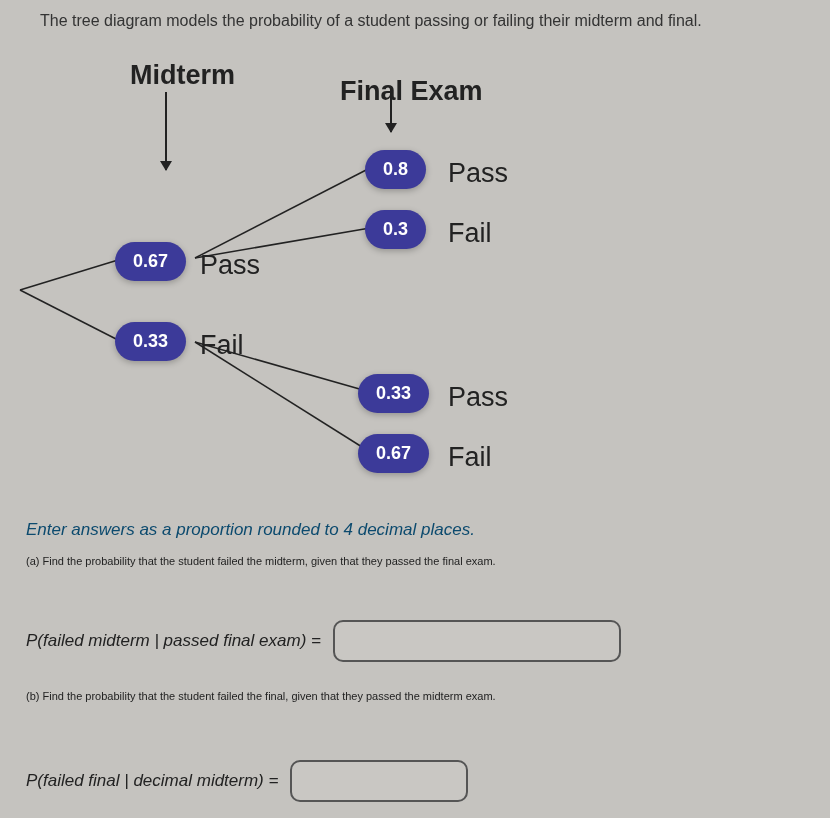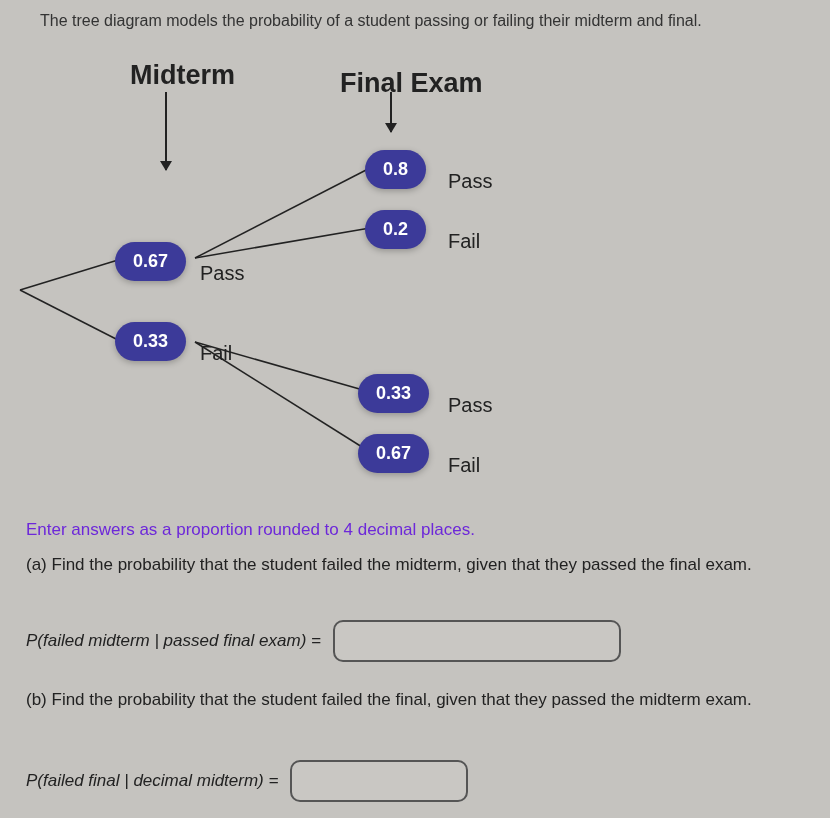--- a/index.html
+++ b/index.html
@@ -45,40 +45,40 @@
     background: #3c3a99;
     color: #fff;
     font-weight: bold;
     font-size: 18px;
     padding: 9px 18px;
     border-radius: 22px;
     box-shadow: 0 2px 6px rgba(0,0,0,0.25);
   }
   .node-label {
     position: absolute;
-    font-size: 20px;
+    font-size: 27px;
     color: #222;
-    margin-top: 12px;
   }
   svg.lines {
     position: absolute;
     top: 0;
     left: 0;
     pointer-events: none;
   }
   .instr {
     position: absolute;
     left: 26px;
+    font-style: italic;
     font-size: 17px;
-    color: #6d28d9;
+    color: #0c4a6e;
   }
   .q {
     position: absolute;
     left: 26px;
-    font-size: 17px;
+    font-size: 11px;
     color: #222;
   }
   .formula-row {
     position: absolute;
     left: 26px;
     display: flex;
     align-items: center;
   }
   .formula-row .lhs {
     font-style: italic;
@@ -100,21 +100,21 @@
   .answer-box.small {
     width: 150px;
   }
 </style>
 </head>
 <body>
 
 <div class="intro">The tree diagram models the probability of a student passing or failing their midterm and final.</div>
 
 <div class="header-label" style="top:60px; left:130px;">Midterm</div>
-<div class="header-label" style="top:68px; left:340px;">Final Exam</div>
+<div class="header-label" style="top:76px; left:340px;">Final Exam</div>
 
 <div class="arrow" style="top:92px; left:165px; height:78px;"></div>
 <div class="arrow" style="top:92px; left:390px; height:40px;"></div>
 
 <svg class="lines" width="830" height="520">
 
   <line x1="20" y1="290" x2="118" y2="260" stroke="#222" stroke-width="1.5"></line>
   <line x1="20" y1="290" x2="118" y2="340" stroke="#222" stroke-width="1.5"></line>
 
   <line x1="195" y1="258" x2="370" y2="168" stroke="#222" stroke-width="1.5"></line>
@@ -126,21 +126,21 @@
 
 <div class="pill" style="top:242px; left:115px;">0.67</div>
 <div class="node-label" style="top:250px; left:200px;">Pass</div>
 
 <div class="pill" style="top:322px; left:115px;">0.33</div>
 <div class="node-label" style="top:330px; left:200px;">Fail</div>
 
 <div class="pill" style="top:150px; left:365px;">0.8</div>
 <div class="node-label" style="top:158px; left:448px;">Pass</div>
 
-<div class="pill" style="top:210px; left:365px;">0.2</div>
+<div class="pill" style="top:210px; left:365px;">0.3</div>
 <div class="node-label" style="top:218px; left:448px;">Fail</div>
 
 <div class="pill" style="top:374px; left:358px;">0.33</div>
 <div class="node-label" style="top:382px; left:448px;">Pass</div>
 
 <div class="pill" style="top:434px; left:358px;">0.67</div>
 <div class="node-label" style="top:442px; left:448px;">Fail</div>
 
 <div class="instr" style="top:520px;">Enter answers as a proportion rounded to 4 decimal places.</div>
 

